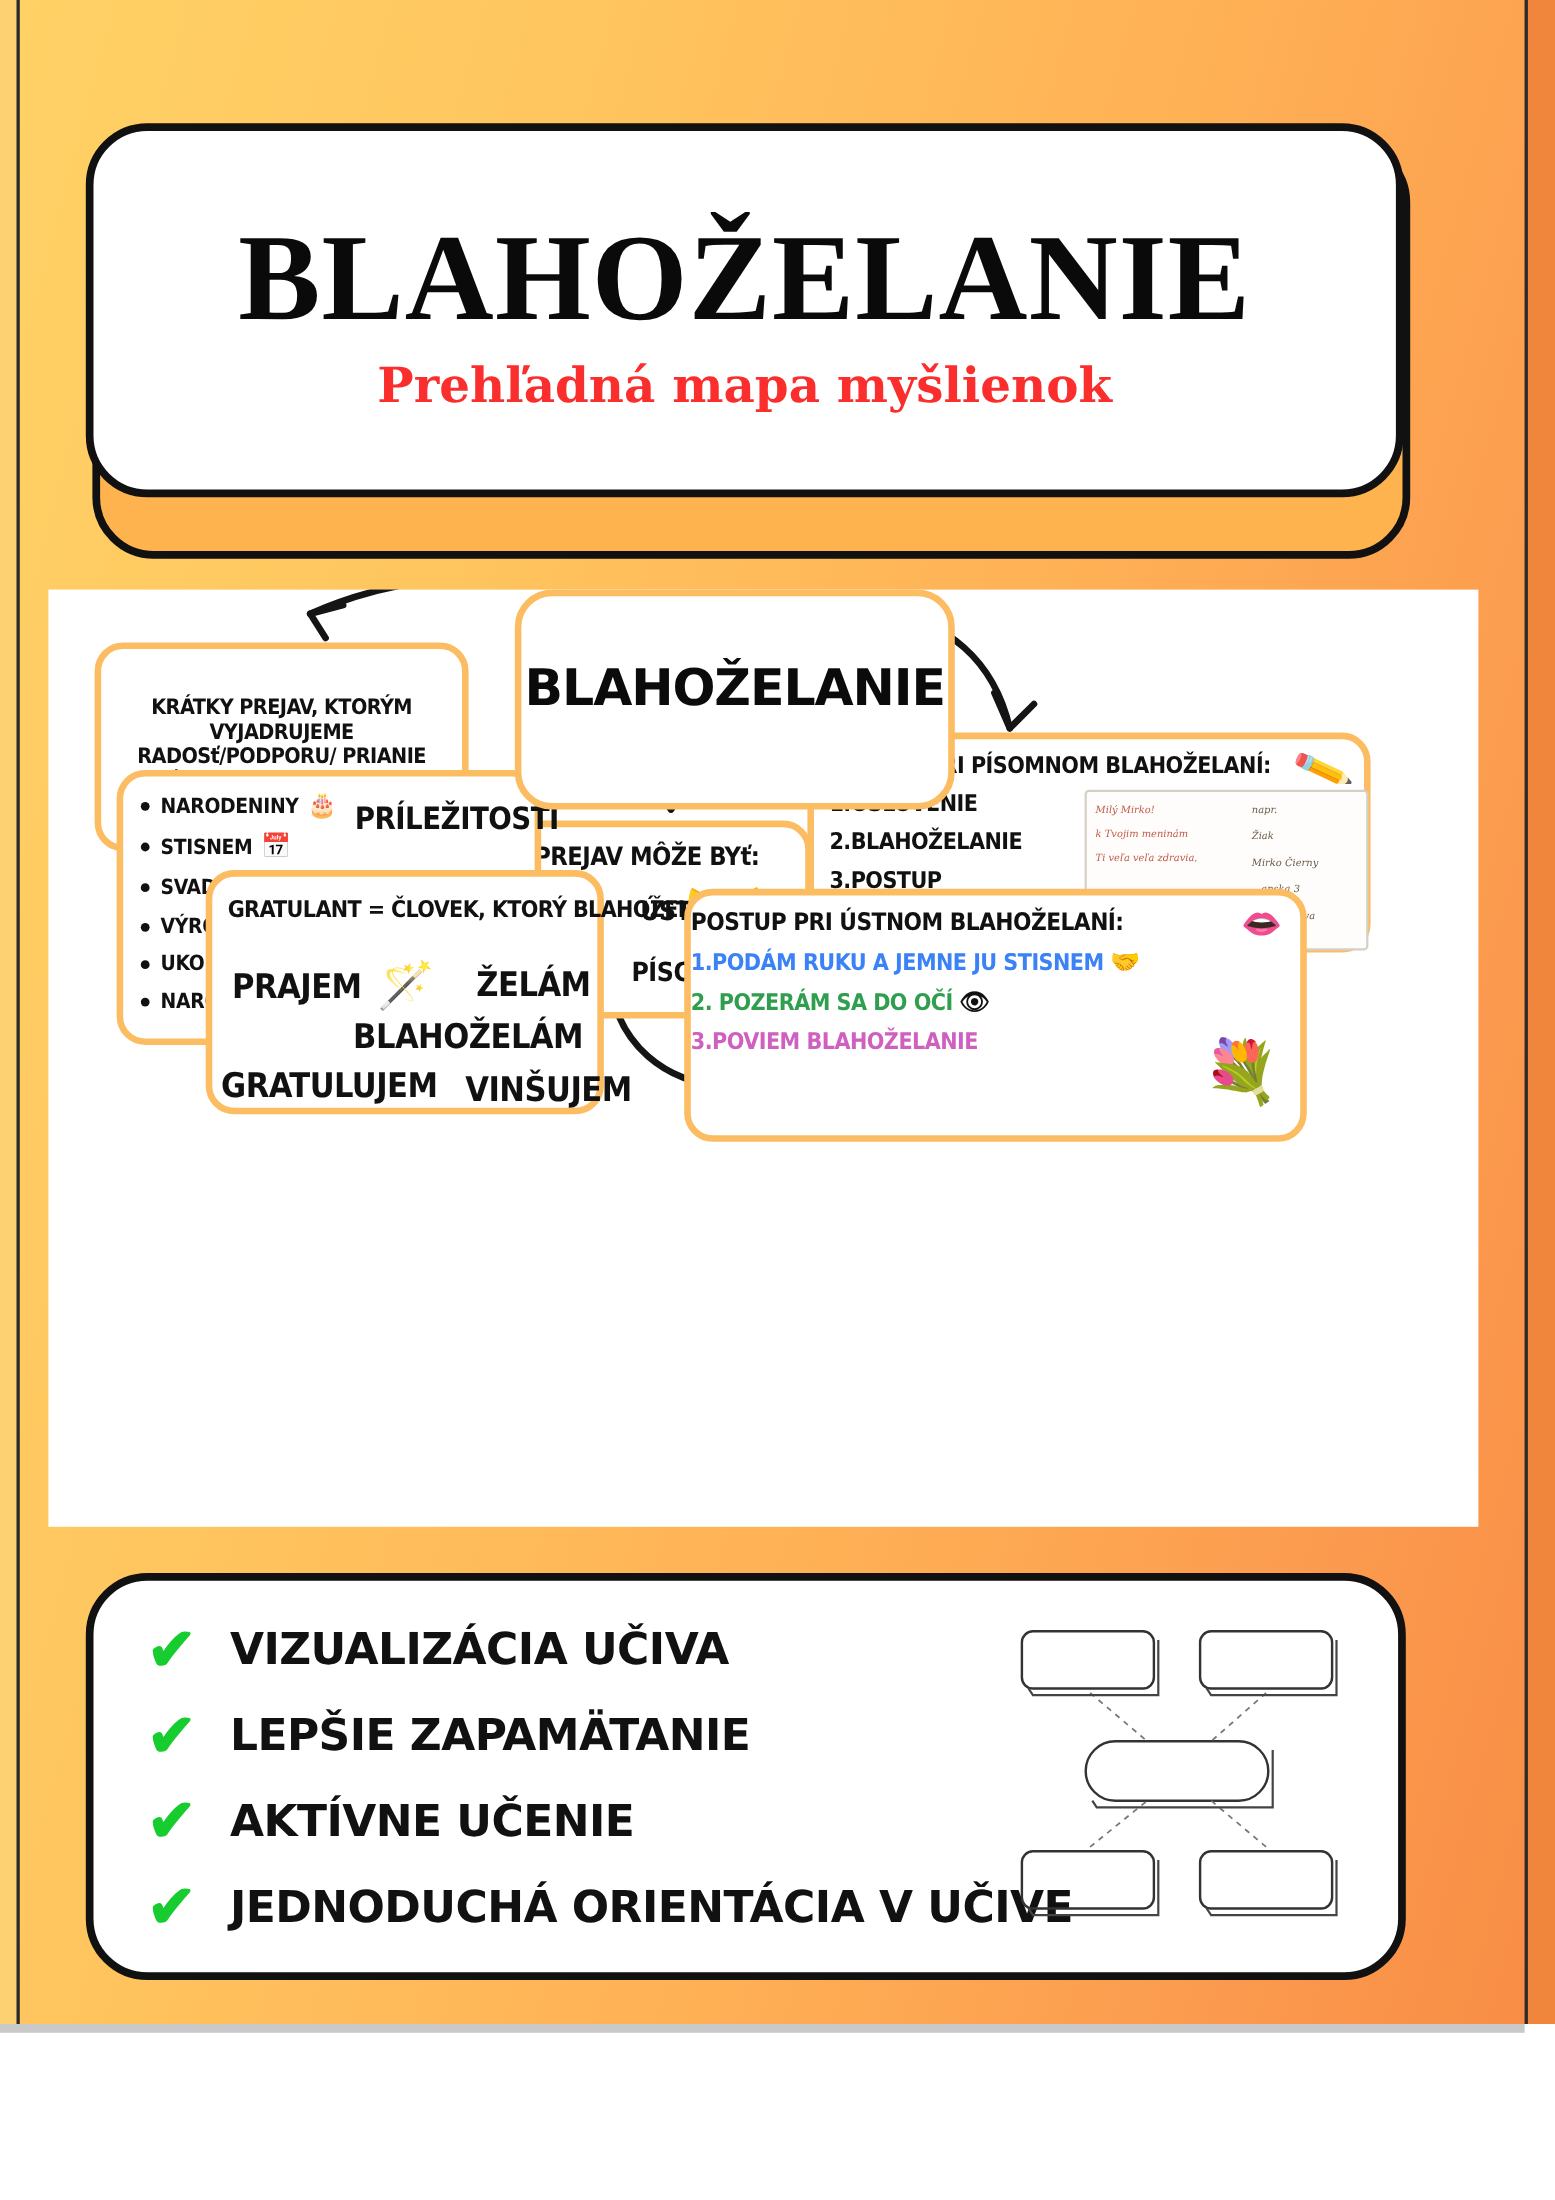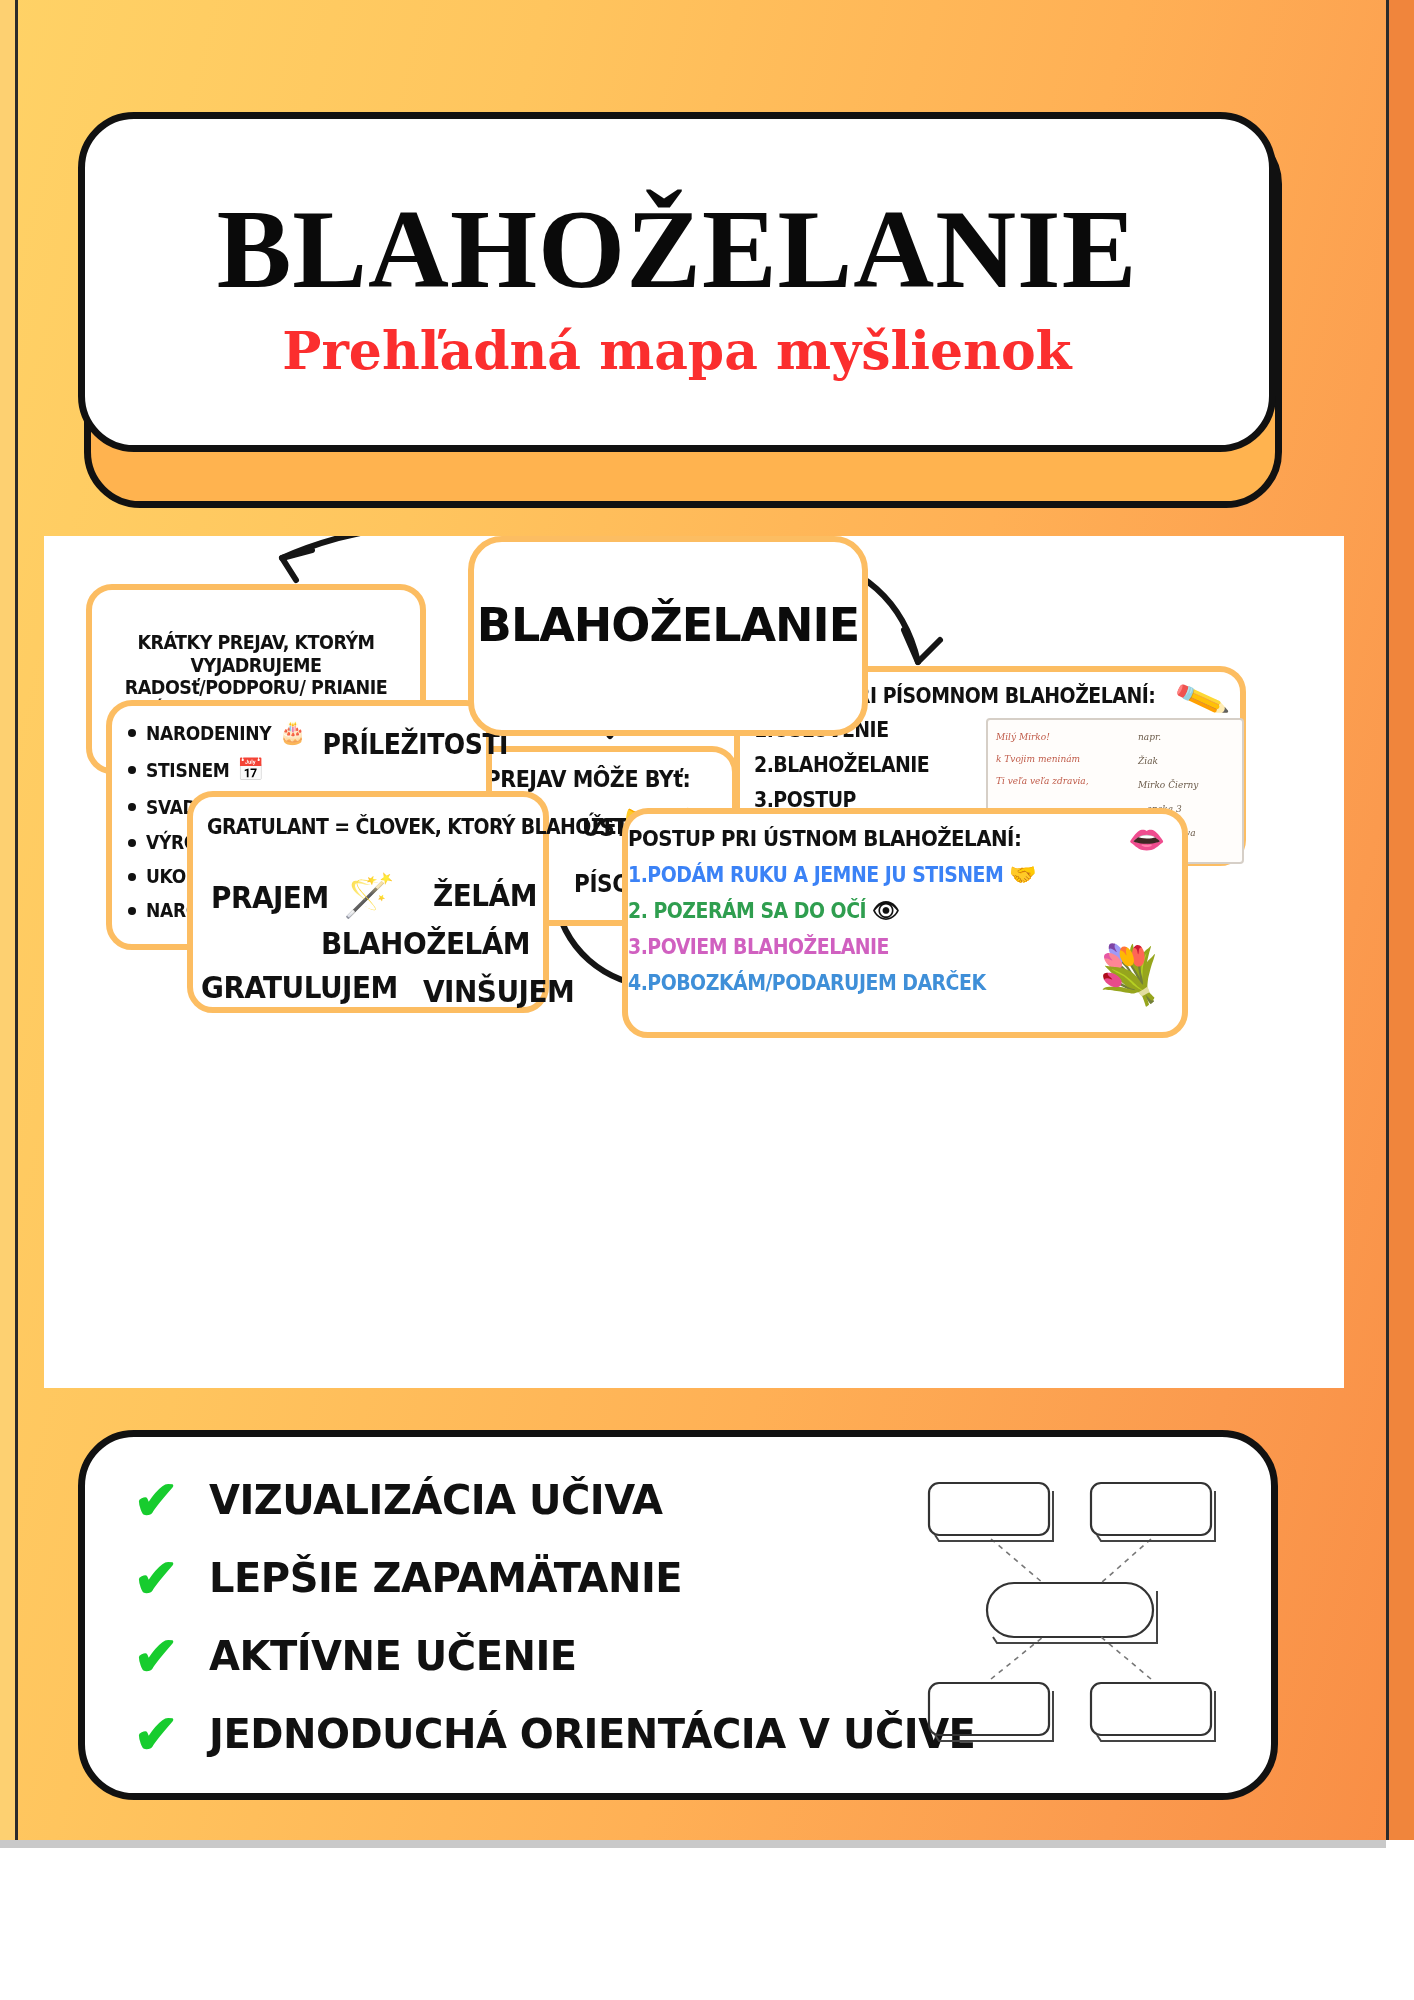--- a/index.html
+++ b/index.html
@@ -74,21 +74,21 @@
     font-weight: bold;
     font-size: 112px;
     letter-spacing: 1px;
     color: #0a0a0a;
     line-height: 1.02;
     white-space: nowrap;
   }
   #poster-subtitle {
     font-family: "DejaVu Serif", serif;
     font-weight: bold;
-    font-size: 52px;
+    font-size: 44px;
     color: #fb2e2e;
     margin-top: 18px;
     line-height: 1.05;
     white-space: nowrap;
   }
 
   
   #mindmap {
     position: absolute;
     left: 44px; top: 536px;
@@ -483,23 +483,20 @@
           <span id="oral-0" style="color: #3b82f6;">1.PODÁM RUKU A JEMNE JU STISNEM</span>
           <span class="emoji">🤝</span>
         </li>
         <li>
           <span id="oral-1" style="color: rgb(47, 158, 79);">2. POZERÁM SA DO OČÍ</span>
           <span class="emoji">👁</span>
         </li>
         <li>
           <span id="oral-2" style="color: rgb(208, 96, 192);">3.POVIEM BLAHOŽELANIE</span>
         </li>
-        <li>
-          <span id="oral-3" style="color: rgb(63, 143, 216);">4.POBOZKÁM/PODARUJEM DARČEK</span>
-        </li>
       </ul>
       <div id="bouquet-emoji">💐</div>
     </div>
 
   </div>
 
   <div id="benefits-card">
     <div class="benefit-row">
       <div class="check" style="color: rgb(23, 204, 46);">✔</div>
       <div class="benefit-text">VIZUALIZÁCIA UČIVA</div>

